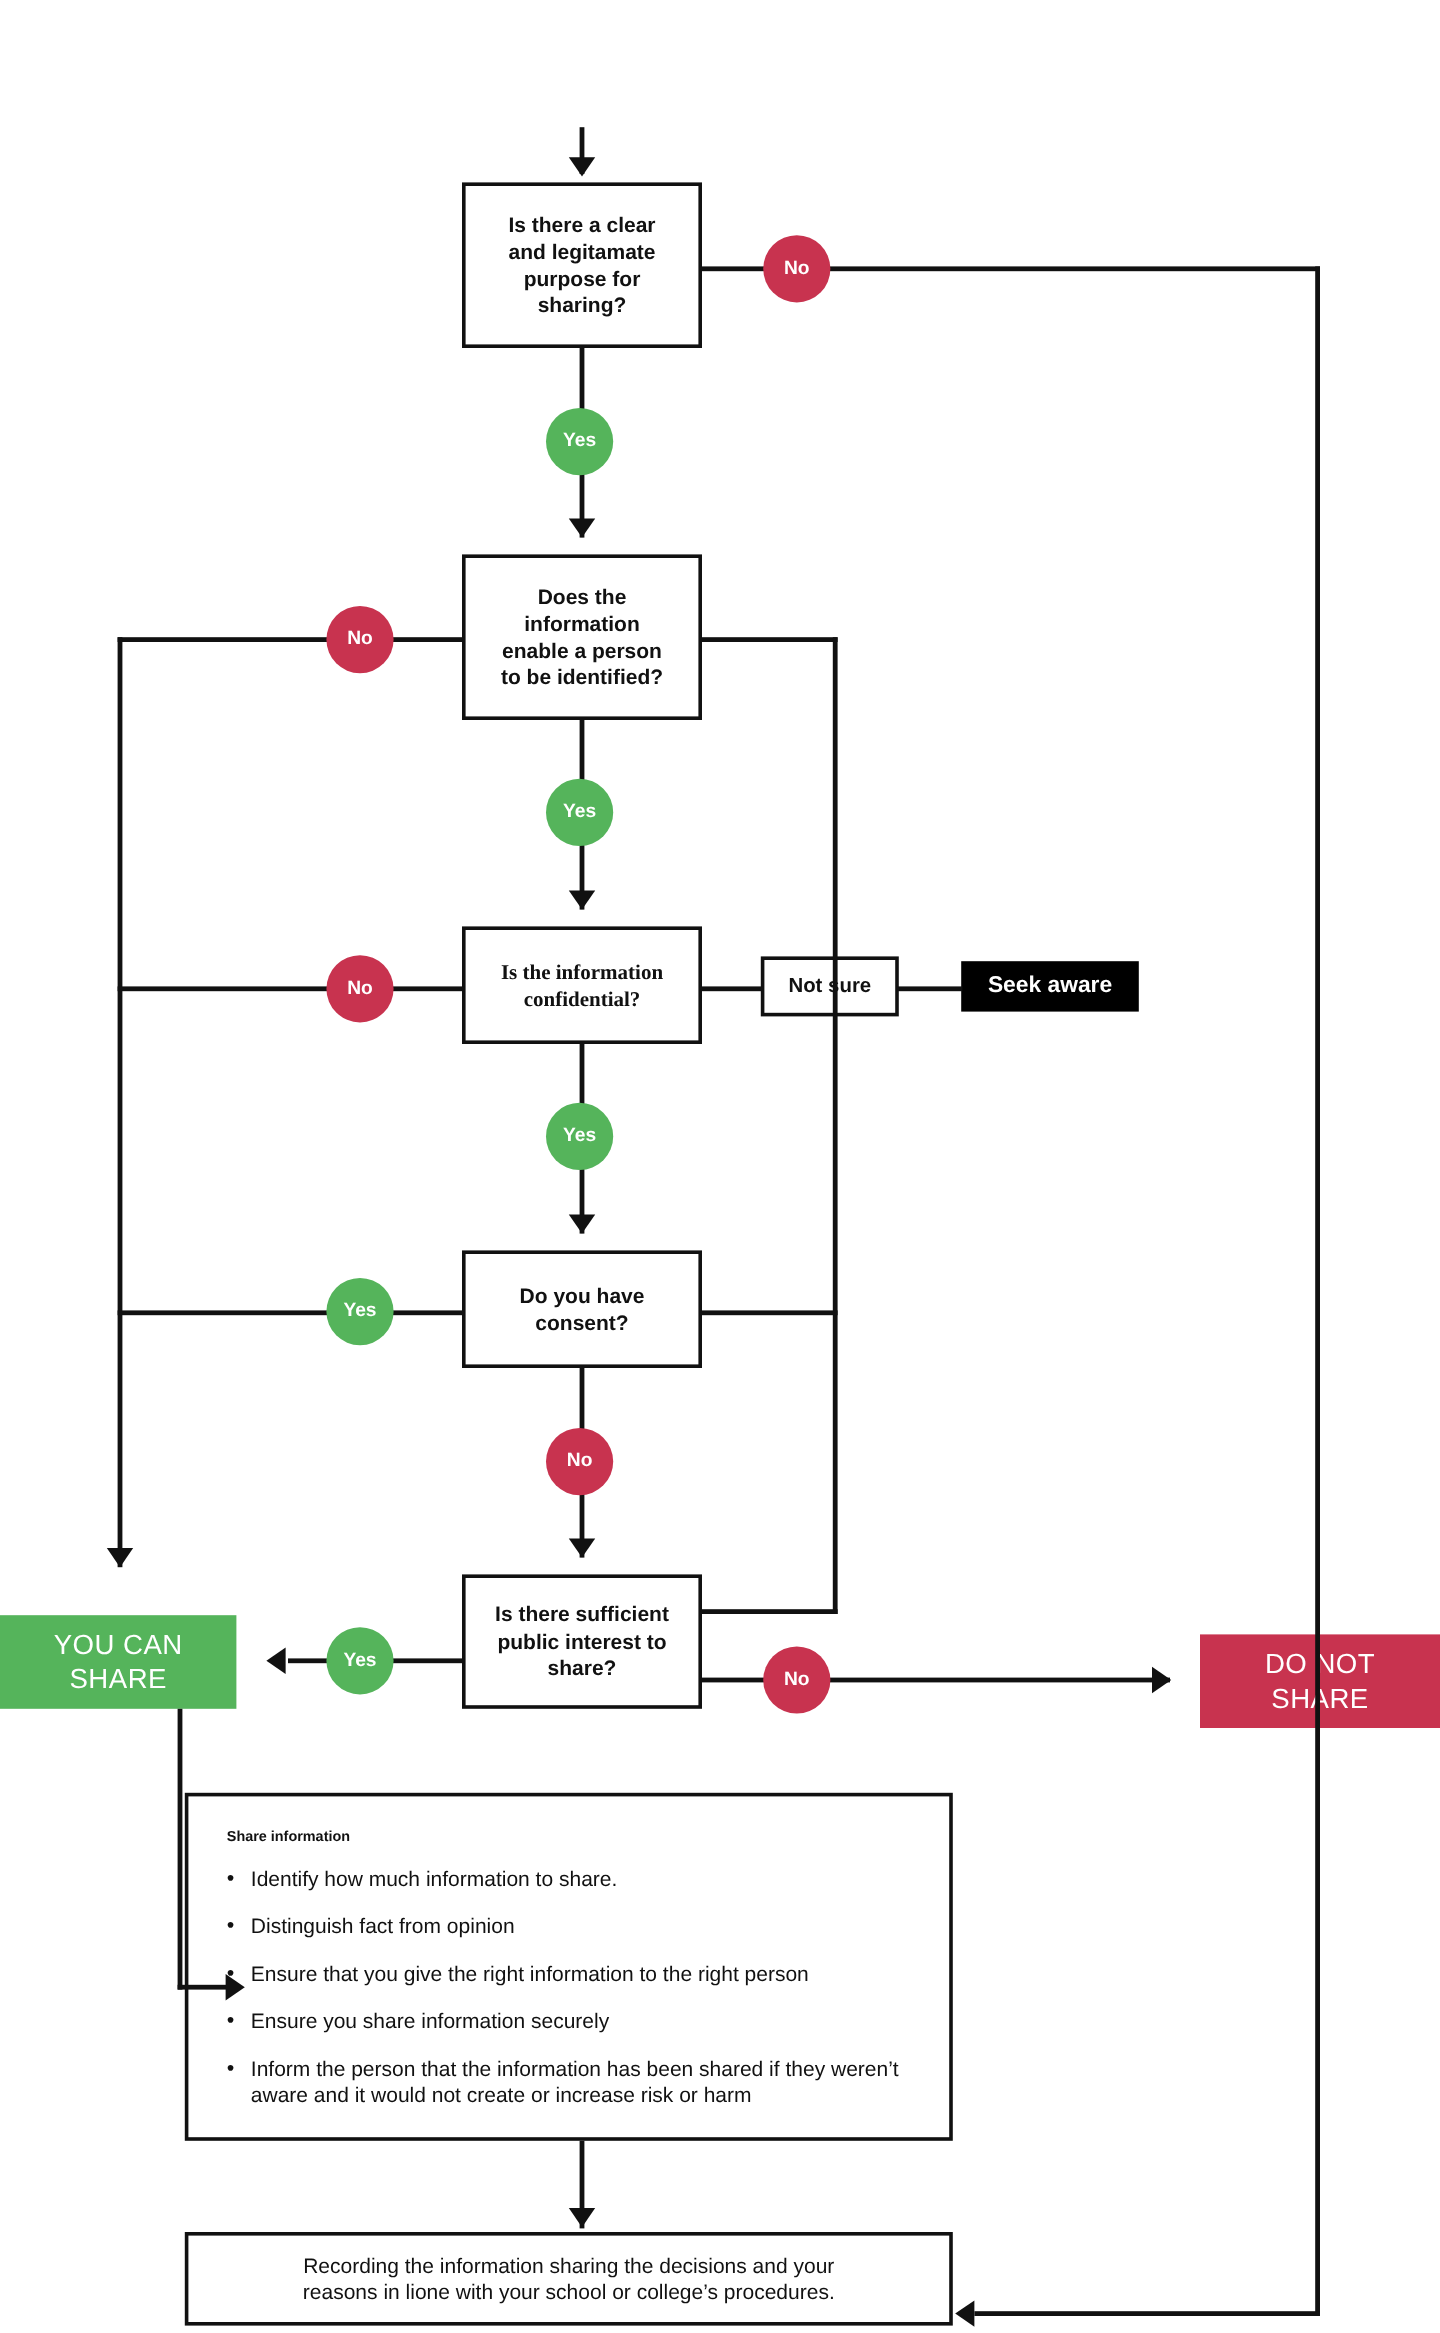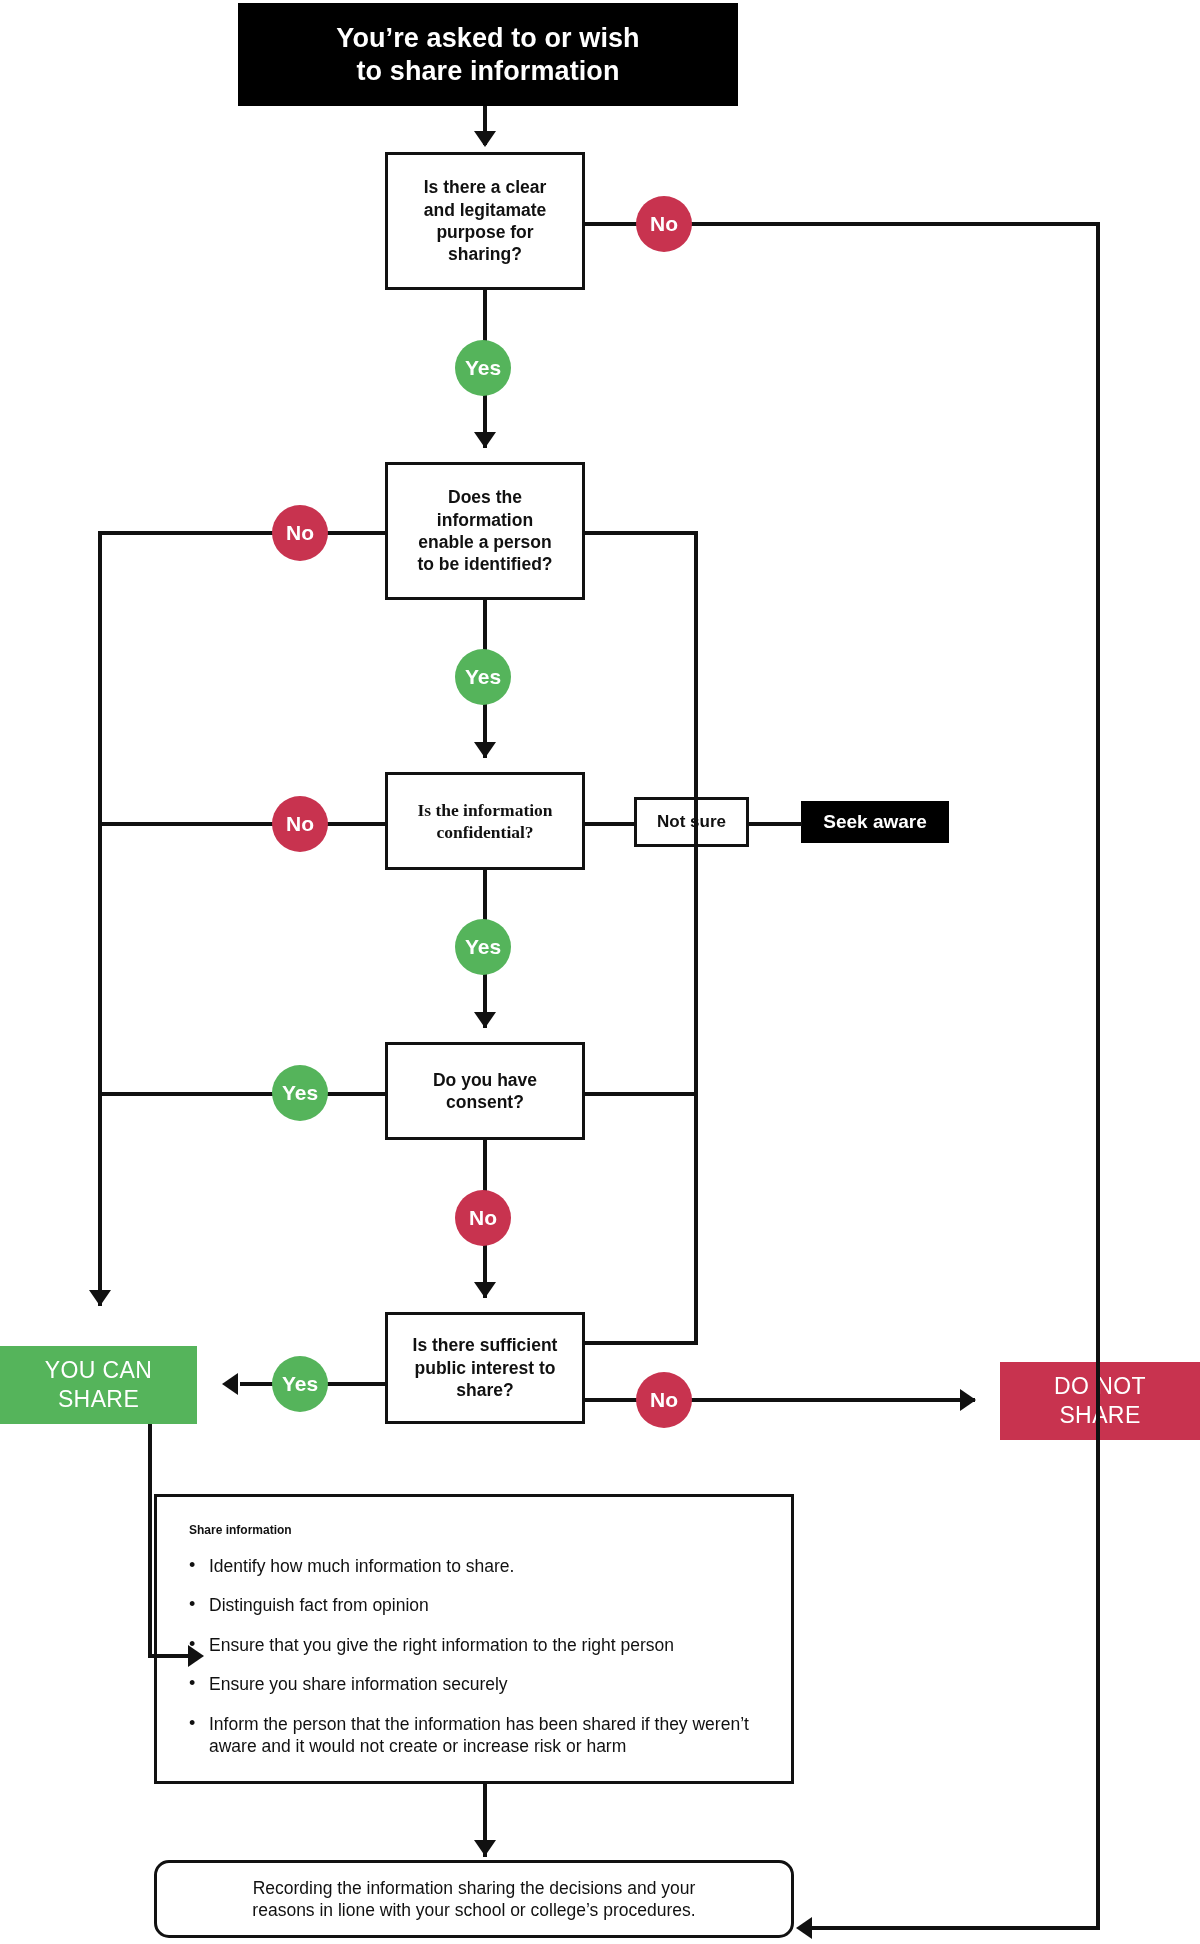--- a/index.html
+++ b/index.html
@@ -66,21 +66,21 @@
 
   
   .pill {
     position: absolute;
     border-radius: 50%;
     display: flex;
     align-items: center;
     justify-content: center;
     color: #ffffff;
     font-weight: bold;
-    font-size: 21px;
+    font-size: 16px;
     z-index: 6;
   }
   .pill-yes { background: #55B45B; }
   .pill-no  { background: #C8334F; }
 
   
   .line {
     position: absolute;
     background: #111111;
     z-index: 2;
@@ -145,23 +145,20 @@
     font-weight: normal;
     font-size: 17.5px;
     padding: 0 30px;
   }
 </style>
 </head>
 <body>
 
 <div id="canvas">
 
-  <div class="node black-box header-box" style="left:238px; top:3px; width:500px; height:103px;">
-    <span>You’re asked to or wish<br>to share information</span>
-  </div>
 
   <div class="line" style="left:483px; top:106px; width:4px; height:39px;"></div>
   <div class="arrow arrow-down" style="left:474px; top:131px;"></div>
 
   <div class="node white-box" style="left:385px; top:152px; width:200px; height:138px;">
     <span>Is there a clear<br>and legitamate<br>purpose for<br>sharing?</span>
   </div>
 
   <div class="line" style="left:585px; top:222px; width:515px; height:4px;"></div>
   <div class="line" style="left:1096px; top:222px; width:4px; height:1706px;"></div>
@@ -272,20 +269,20 @@
       <li>Distinguish fact from opinion</li>
       <li>Ensure that you give the right information to the right person</li>
       <li>Ensure you share information securely</li>
       <li>Inform the person that the information has been shared if they weren’t aware and it would not create or increase risk or harm</li>
     </ul>
   </div>
 
   <div class="line" style="left:483px; top:1784px; width:4px; height:73px;"></div>
   <div class="arrow arrow-down" style="left:474px; top:1840px;"></div>
 
-  <div class="node white-box record-box" style="left:154px; top:1860px; width:640px; height:78px;border-radius:15px;">
+  <div class="node white-box record-box" style="left:154px; top:1860px; width:640px; height:78px;">
     <span>Recording the information sharing the decisions and your<br>reasons in lione with your school or college’s procedures.</span>
   </div>
 
   <div class="line" style="left:812px; top:1926px; width:288px; height:4px;"></div>
   <div class="arrow arrow-left" style="left:796px; top:1917px;"></div>
 
 </div>
 
 </body></html>

